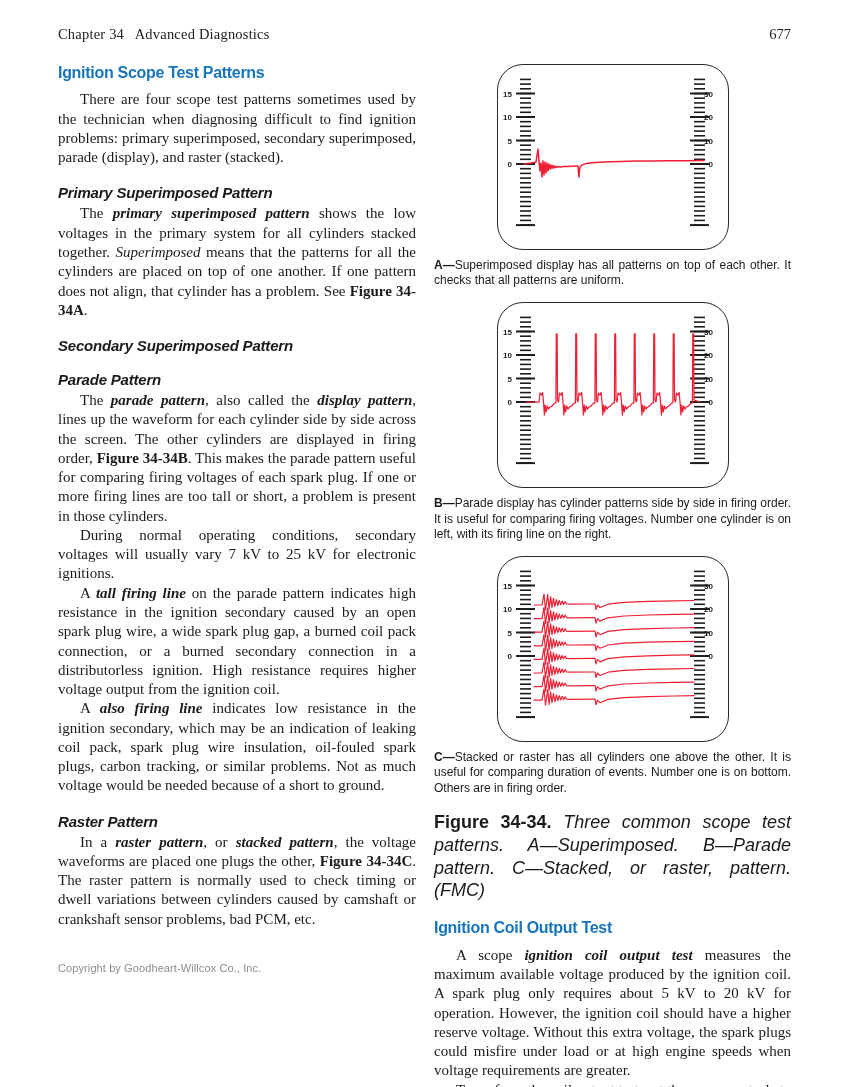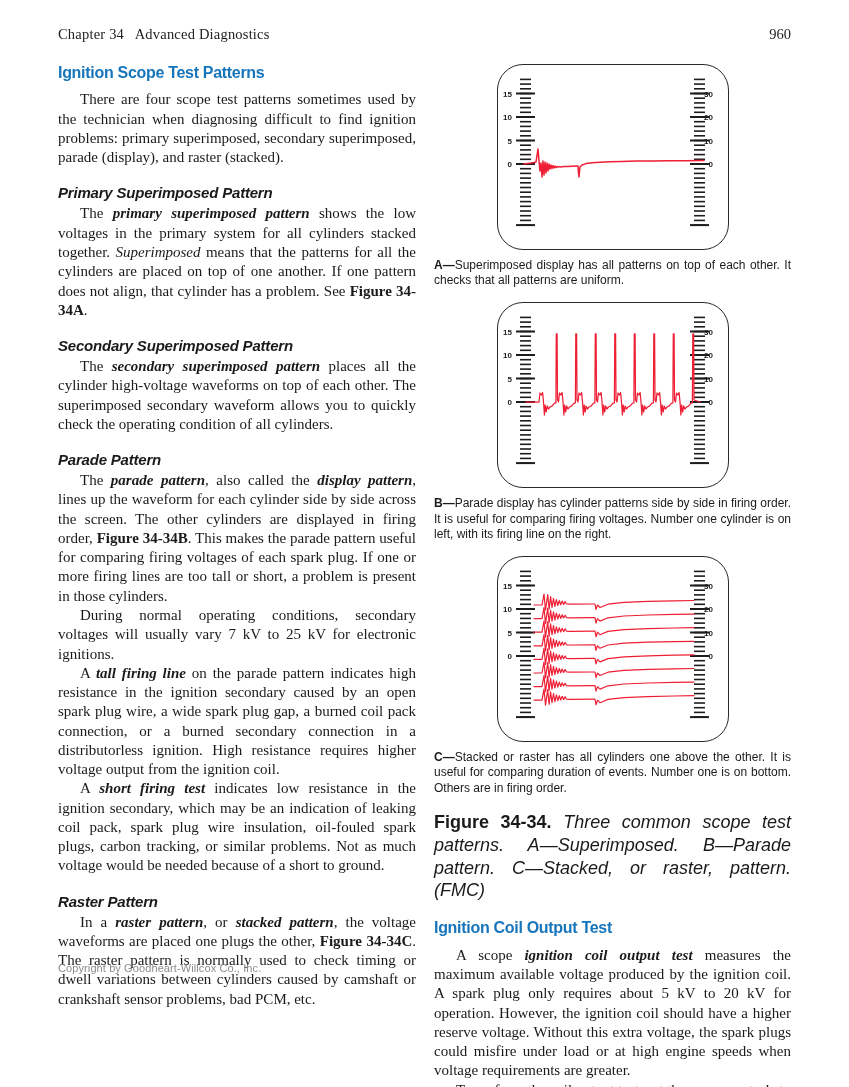--- a/index.html
+++ b/index.html
@@ -141,36 +141,35 @@
     letter-spacing: .1px;
   }
 </style>
 </head>
 <body>
 
 <div class="page">
 
   <div class="runhead">
     <span class="chap">Chapter 34   Advanced Diagnostics</span>
-    <span class="folio">960</span>
+    <span class="folio">677</span>
   </div>
 
   <div class="col-left">
     <h1 class="sec">Ignition Scope Test Patterns</h1>
     <p class="body">There are four scope test patterns sometimes used by the technician when diagnosing difficult to find ignition problems: primary superimposed, secondary superimposed, parade (display), and raster (stacked).</p>
     <div id="left-sections">
         <h2 class="sub">Primary Superimposed Pattern</h2>
         <p class="body"><span>The </span><b class="bi">primary superimposed pattern</b><span> shows the low voltages in the primary system for all cylinders stacked together. </span><i class="ital">Superimposed</i><span> means that the patterns for all the cylinders are placed on top of one another. If one pattern does not align, that cylinder has a problem. See </span><b class="bold">Figure 34-34A</b><span>.</span></p>
         <h2 class="sub">Secondary Superimposed Pattern</h2>
-        <p class="body"><span>The </span><b class="bi">secondary superimposed pattern</b><span> places all the cylinder high-voltage waveforms on top of each other. The superimposed secondary waveform allows you to quickly check the operating condition of all cylinders.</span></p>
         <h2 class="sub">Parade Pattern</h2>
         <p class="body"><span>The </span><b class="bi">parade pattern</b><span>, also called the </span><b class="bi">display pattern</b><span>, lines up the waveform for each cylinder side by side across the screen. The other cylinders are displayed in firing order, </span><b class="bold">Figure 34-34B</b><span>. This makes the parade pattern useful for comparing firing voltages of each spark plug. If one or more firing lines are too tall or short, a problem is present in those cylinders.</span></p>
         <p class="body"><span>During normal operating conditions, secondary voltages will usually vary 7 kV to 25 kV for electronic ignitions.</span></p>
         <p class="body"><span>A </span><b class="bi">tall firing line</b><span> on the parade pattern indicates high resistance in the ignition secondary caused by an open spark plug wire, a wide spark plug gap, a burned coil pack connection, or a burned secondary connection in a distributorless ignition. High resistance requires higher voltage output from the ignition coil.</span></p>
-        <p class="body"><span>A </span><b class="bi">short firing test</b><span> indicates low resistance in the ignition secondary, which may be an indication of leaking coil pack, spark plug wire insulation, oil-fouled spark plugs, carbon tracking, or similar problems. Not as much voltage would be needed because of a short to ground.</span></p>
+        <p class="body"><span>A </span><b class="bi">also firing line</b><span> indicates low resistance in the ignition secondary, which may be an indication of leaking coil pack, spark plug wire insulation, oil-fouled spark plugs, carbon tracking, or similar problems. Not as much voltage would be needed because of a short to ground.</span></p>
         <h2 class="sub">Raster Pattern</h2>
         <p class="body"><span>In a </span><b class="bi">raster pattern</b><span>, or </span><b class="bi">stacked pattern</b><span>, the voltage waveforms are placed one plugs the other, </span><b class="bold">Figure 34-34C</b><span>. The raster pattern is normally used to check timing or dwell variations between cylinders caused by camshaft or crankshaft sensor problems, bad PCM, etc.</span></p>
       </div>
   </div>
 
   <div class="col-right">
 
     <div class="fig-wrap">
       <div class="figbox">
         <svg class="scope-svg" width="230" height="184" viewBox="0 0 230 184">

